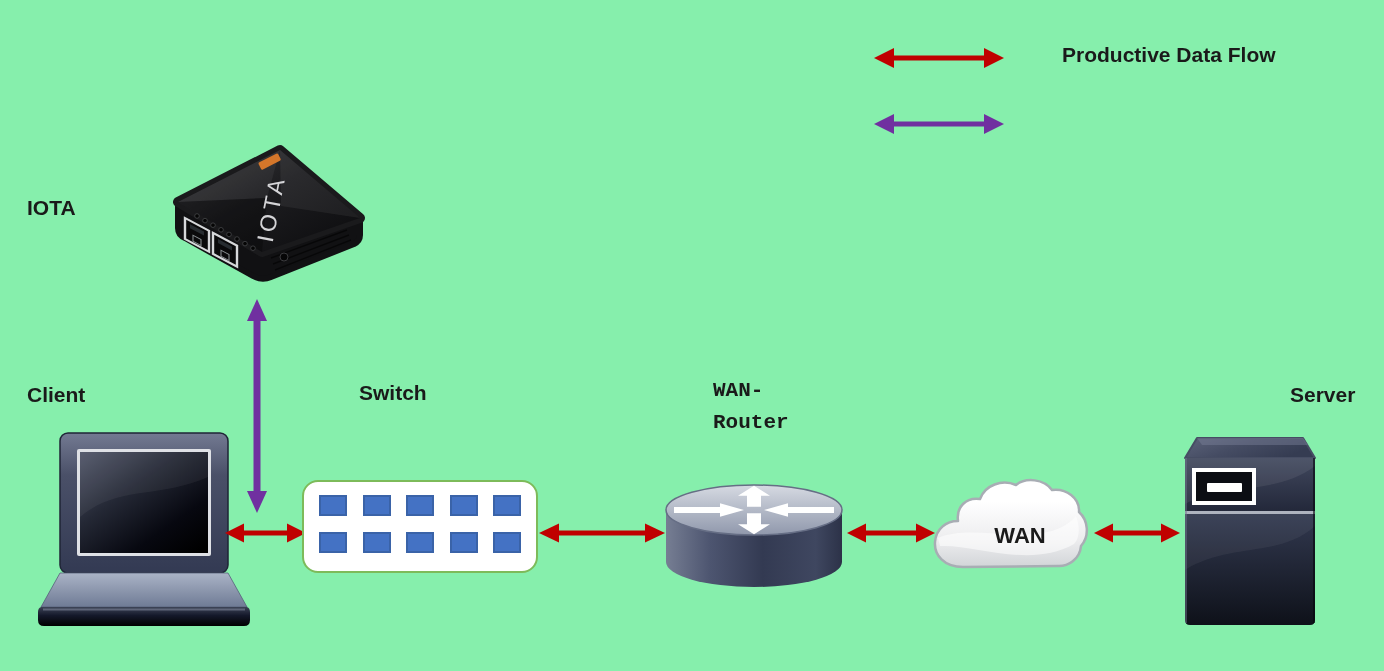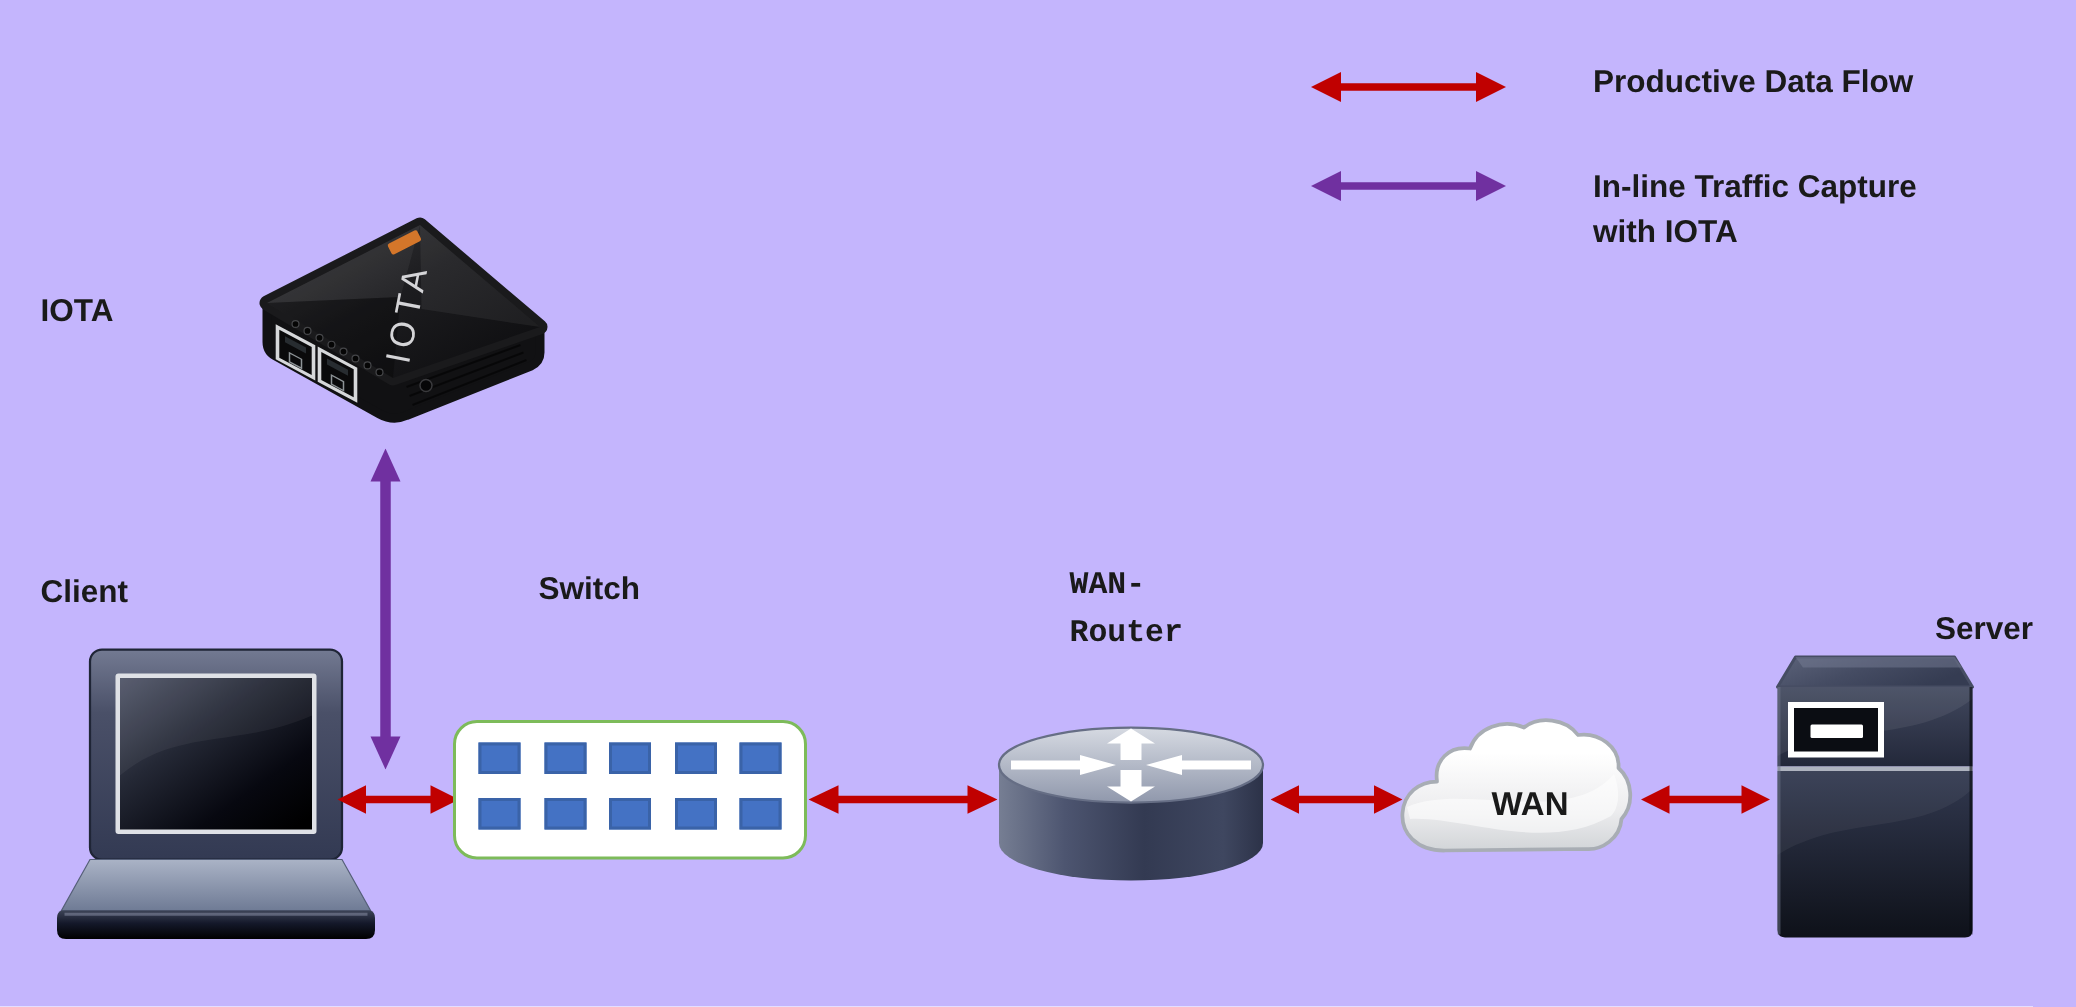--- a/index.html
+++ b/index.html
@@ -1,17 +1,17 @@
 <!DOCTYPE html>
 <html style="--flow-red: #C00000; --capture-purple: #7030A0; --switch-green: #7DBB5A; --port-blue: #4472C4; --port-blue-border: #3A63A8; --text: #1A1A1A;"><head>
 <meta charset="utf-8">
 <style>
   html,body{margin:0;padding:0;background:#fff;}
   #canvas{
-    position:relative;width:1384px;height:671px;background:#c4b5fd;overflow:hidden;
+    position:relative;width:1384px;height:671px;background:#86efac;overflow:hidden;
     font-family:"Liberation Sans",sans-serif;color:var(--text,#1a1a1a);
   }
   .abs{position:absolute;}
   .lbl{
     position:absolute;font-weight:700;font-size:21px;line-height:24px;
     color:var(--text,#1a1a1a);white-space:nowrap;
   }
   .lbl.wrap{white-space:normal;font-family:Liberation Mono, monospace;}
   .arrow{position:absolute;display:block;}
   .red{color:var(--flow-red,#C00000);}
@@ -43,21 +43,20 @@
     <polygon points="0,13 20,3 20,23" fill="currentColor"></polygon>
     <polygon points="130,13 110,3 110,23" fill="currentColor"></polygon>
   </svg>
   <div class="legend-label" style="left:1062px;top:40px;">Productive Data Flow</div>
 
   <svg class="arrow purple" style="left:874px;top:111px;" width="130" height="26" viewBox="0 0 130 26">
     <rect x="16" y="10.5" width="98" height="5" fill="currentColor"></rect>
     <polygon points="0,13 20,3 20,23" fill="currentColor"></polygon>
     <polygon points="130,13 110,3 110,23" fill="currentColor"></polygon>
   </svg>
-  <div class="legend-label wrap" style="left:1062px;top:110px;width:245px;">In-line Traffic Capture with IOTA</div>
 
   <div class="lbl" style="left:27px;top:196px;">IOTA</div>
 
   <svg class="abs" style="left:163px;top:136px;" width="210" height="158" viewBox="0 0 210 158">
     <defs>
       <linearGradient id="iotaTopG" x1="0" y1="0" x2="1" y2="1">
         <stop offset="0" stop-color="#3a3a3d"></stop>
         <stop offset="0.45" stop-color="#1d1d20"></stop>
         <stop offset="1" stop-color="#0b0b0d"></stop>
       </linearGradient>
@@ -219,21 +218,21 @@
              C55,11 72,5 86,11
              C96,3 114,5 122,16
              C136,14 150,24 149,38
              C158,46 160,62 151,72
              C150,85 138,93 127,92
              Z" fill="url(#cloudG)" stroke="#a8adb4" stroke-width="2.5" stroke-linejoin="round"></path>
     <path d="M8,64 C45,47 115,78 146,42 C150,52 150,64 144,70 C100,95 45,70 10,72 Z" fill="#ffffff" opacity="0.55"></path>
   </svg>
   <div class="lbl" style="left:980px;top:524px;width:80px;text-align:center;font-size:22px;">WAN</div>
 
-  <div class="lbl" style="left:1290px;top:383px;margin-top:25px;">Server</div>
+  <div class="lbl" style="left:1290px;top:383px;">Server</div>
 
   <svg class="abs" style="left:1180px;top:432px;" width="140" height="196" viewBox="0 0 140 196">
     <defs>
       <linearGradient id="srvTop" x1="0" y1="0" x2="1" y2="0.4">
         <stop offset="0" stop-color="#5c637a"></stop>
         <stop offset="0.5" stop-color="#454c63"></stop>
         <stop offset="1" stop-color="#353c52"></stop>
       </linearGradient>
       <linearGradient id="srvFaceU" x1="0" y1="0" x2="0" y2="1">
         <stop offset="0" stop-color="#41485e"></stop>

